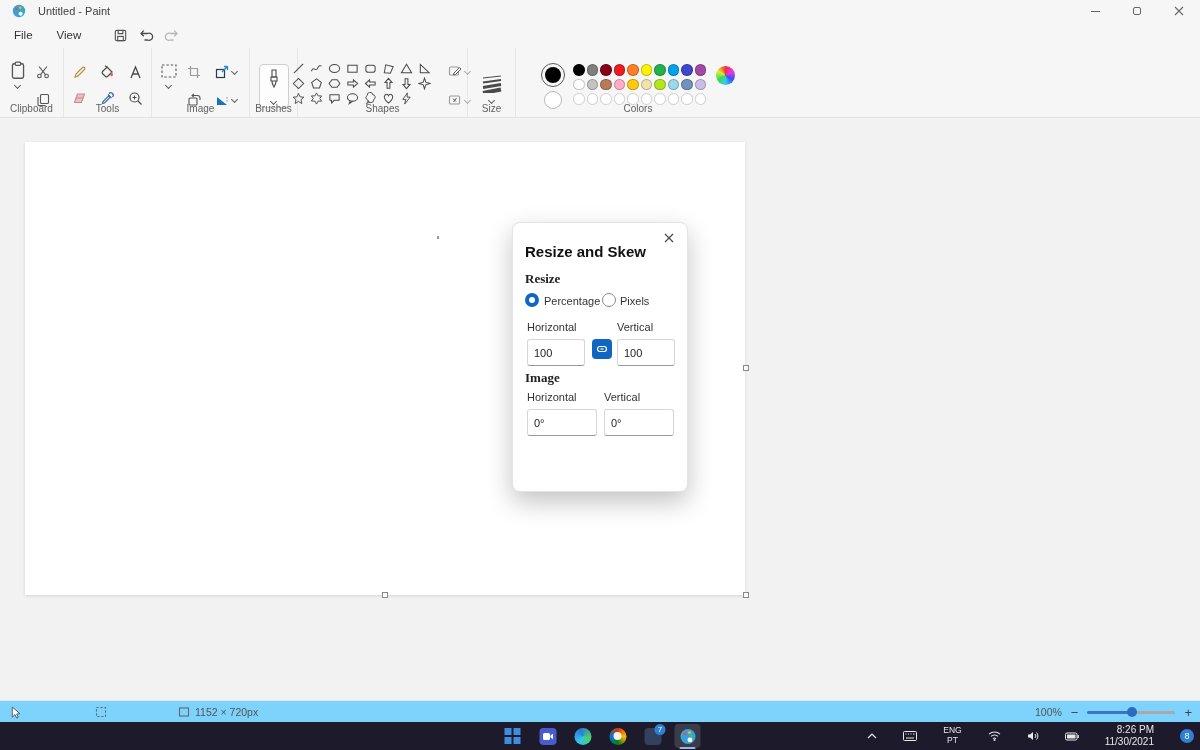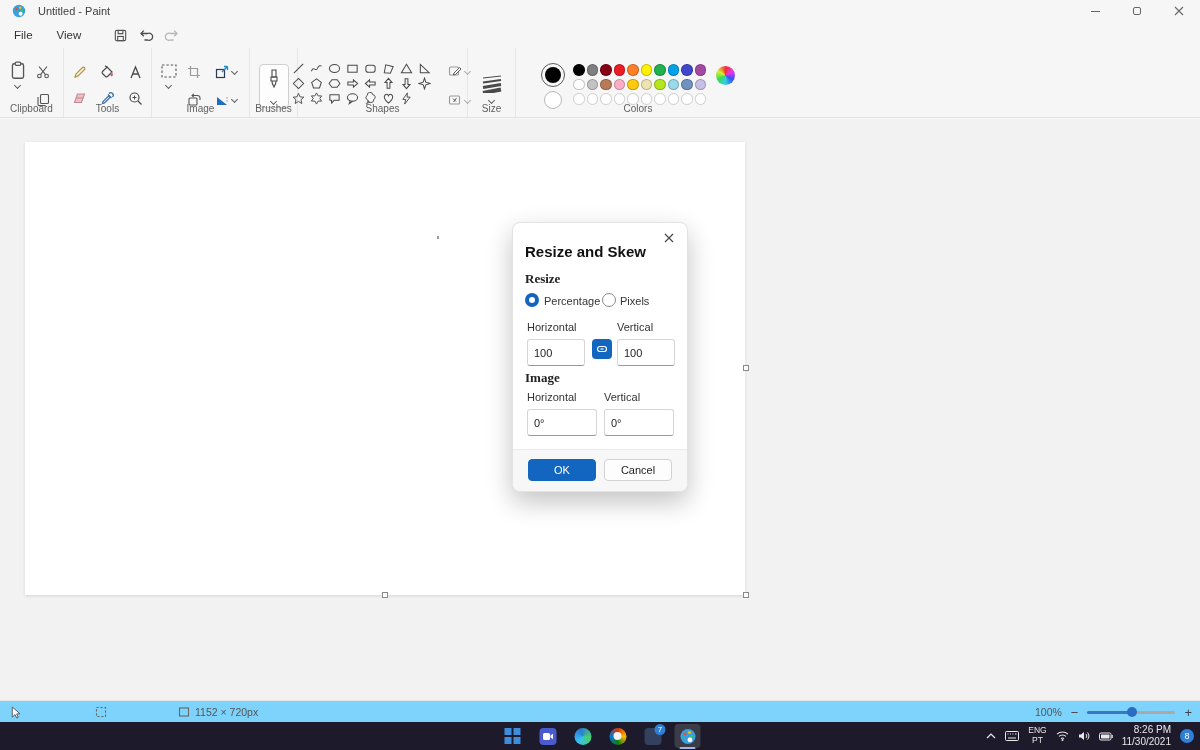--- a/index.html
+++ b/index.html
@@ -95,21 +95,21 @@
   .tb-icon.active { background:rgba(255,255,255,.14); }
   .tb-underline { position:absolute; bottom:-1px; left:5px; width:16px; height:2px; border-radius:2px; background:#9fb6e8; }
   .start-grid { display:grid; grid-template-columns:7px 7px; grid-auto-rows:7px; gap:1.5px; }
   .start-grid div { background:#3e8ddd; }
   .edge-circle { width:17px; height:17px; border-radius:50%; background:conic-gradient(from 220deg,#35c1f1,#2b7cd3,#47d16b,#35c1f1); }
   .office-circle { width:17px; height:17px; border-radius:50%; background:conic-gradient(#d83b01,#ffb900,#107c10,#0078d4,#d83b01); position:relative; }
   .office-circle::after { content:""; position:absolute; left:4.5px; top:4.5px; width:8px; height:8px; border-radius:50%; background:#f3f3f3; }
   .teams-sq { width:17px; height:17px; border-radius:4px; background:#4a5bd0; display:flex; align-items:center; justify-content:center; }
   .badgeapp-sq { width:17px; height:17px; border-radius:4px; background:#33405e; }
   .app-badge { position:absolute; top:0; right:0; width:11px; height:11px; border-radius:50%; background:#2f7fd6; color:#fff; font-size:8px; display:flex; align-items:center; justify-content:center; }
-  .tray { position:absolute; right:6px; top:0; height:28px; display:flex; align-items:center; gap:9px; color:#e8e8e8; }
+  .tray { position:absolute; right:6px; top:0; height:28px; display:flex; align-items:center; gap:26px; color:#e8e8e8; }
   .lang { font-size:8.5px; line-height:1.15; text-align:center; color:#e8e8e8; }
   .clock { font-size:10px; line-height:1.25; text-align:right; color:#e8e8e8; }
   .tray-badge { width:14px; height:14px; border-radius:50%; background:#2f7fd6; color:#fff; font-size:9px; display:flex; align-items:center; justify-content:center; }
 </style>
 </head>
 <body>
 
 <div class="titlebar">
   <span class="appicon">
     <svg width="14" height="14" viewBox="0 0 14 14">
@@ -525,24 +525,20 @@
   <div class="dlg-input" style="left:104px; top:116px; width:58px;">100</div>
 
   <div class="dlg-sub" style="left:12px; top:147px;">Image</div>
 
   <div class="dlg-label" style="left:14px; top:168px;">Horizontal</div>
   <div class="dlg-label" style="left:91px; top:168px;">Vertical</div>
 
   <div class="dlg-input" style="left:14px; top:186px; width:70px;">0°</div>
   <div class="dlg-input" style="left:91px; top:186px; width:70px;">0°</div>
 
-  <div class="dlg-footer">
-    <div class="btn btn-ok">OK</div>
-    <div class="btn btn-cancel">Cancel</div>
-  </div>
 </div>
 
 <div class="statusbar">
   <div class="sb-item" style="left:10px;">
     <svg width="11" height="13" viewBox="0 0 12 14">
         <path d="M2.5 1 L2.5 12 L5.5 9.3 L7.3 13 L9 12.2 L7.2 8.6 L10.8 8.3 Z" fill="#fff" stroke="#555" stroke-width="1"></path>
       </svg>
   </div>
   <div class="sb-item" style="left:95px;">
     <svg width="12" height="12" viewBox="0 0 12 12">

